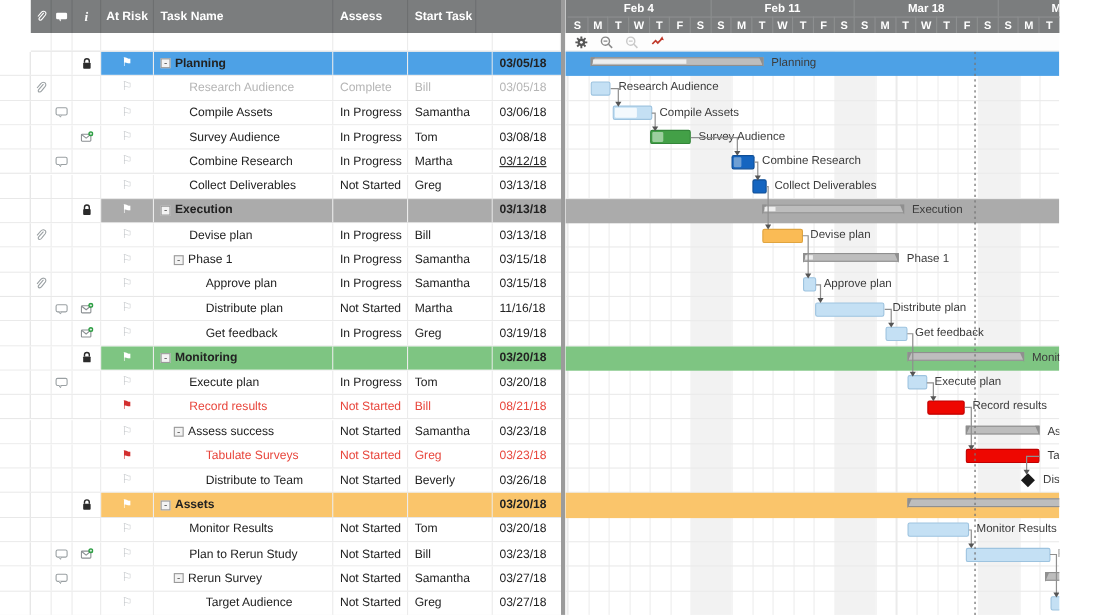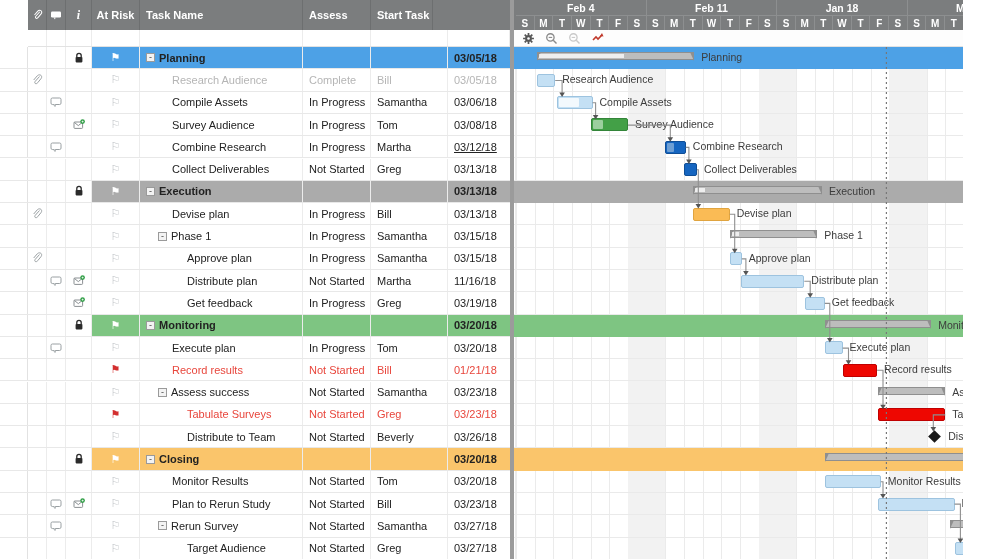--- a/index.html
+++ b/index.html
@@ -379,21 +379,21 @@
           <div class="cell icon-c" style="width: 19px;"></div>
           <div class="cell icon-c" style="width: 26px;"></div>
           <div class="cell icon-c" style="width: 48px;">
             <span class="flag" style="color: rgb(211, 47, 47);">⚑</span>
           </div>
           <div class="cell task-cell" style="width: 163px; padding-left: 32px;">
             <span class="alert-text">Record results</span>
           </div>
           <div class="cell date-cell alert-text" style="width: 68px;">Not Started</div>
           <div class="cell date-cell alert-text" style="width: 77px;">Bill</div>
-          <div class="cell date-cell alert-text" style="width: 62px; border-right: none;">01/21/18</div>
+          <div class="cell date-cell alert-text" style="width: 62px; border-right: none;">08/21/18</div>
         </div>
         <div class="trow" style="top: 334.5px;">
           <div class="cell gutter" style="width: 28px;"></div>
           <div class="cell icon-c" style="width: 19px;"></div>
           <div class="cell icon-c" style="width: 19px;"></div>
           <div class="cell icon-c" style="width: 26px;"></div>
           <div class="cell icon-c" style="width: 48px;">
             <span class="flag" style="color: rgb(192, 196, 199);">⚐</span>
           </div>
           <div class="cell task-cell" style="width: 163px; padding-left: 18px;">
@@ -442,21 +442,21 @@
             <svg width="12" height="12" viewBox="0 0 12 12">
               <path d="M3.8 5V3.6a2.2 2.2 0 0 1 4.4 0V5" fill="none" stroke="#2b2b2b" stroke-width="1.3"></path>
               <rect x="2.6" y="5" width="6.8" height="5.4" rx="0.8" fill="#2b2b2b"></rect>
             </svg>
           </div>
           <div class="cell icon-c" style="width: 48px; background: rgb(250, 197, 107);">
             <span class="flag" style="color: rgb(255, 255, 255);">⚑</span>
           </div>
           <div class="cell task-cell" style="width: 163px; background: rgb(250, 197, 107); padding-left: 6px;">
             <span class="minus-box">-</span>
-            <span class="sec-name">Closing</span>
+            <span class="sec-name">Assets</span>
           </div>
           <div class="cell date-cell" style="width: 68px; background: rgb(250, 197, 107);"></div>
           <div class="cell date-cell" style="width: 77px; background: rgb(250, 197, 107);"></div>
           <div class="cell date-cell bold" style="width: 62px; background: rgb(250, 197, 107); border-right: none;">03/20/18</div>
         </div>
         <div class="trow" style="top: 423.7px;">
           <div class="cell gutter" style="width: 28px;"></div>
           <div class="cell icon-c" style="width: 19px;"></div>
           <div class="cell icon-c" style="width: 19px;"></div>
           <div class="cell icon-c" style="width: 26px;"></div>
@@ -536,21 +536,21 @@
       </div>
   </div>
 
   <div id="splitter"></div>
 
   <div id="gantt-pane">
     <div id="gantt-header">
       <div class="week-row" style="left: 2px;">
           <div class="week" style="width: 130.62px;">Feb 4</div>
           <div class="week" style="width: 130.62px;">Feb 11</div>
-          <div class="week" style="width: 130.62px;">Jan 18</div>
+          <div class="week" style="width: 130.62px;">Mar 18</div>
           <div class="week" style="width: 130.62px;">Mar 25</div>
         </div>
       <div class="day-row" style="left: 2px;">
           <div class="day" style="width: 18.66px;">S</div>
           <div class="day" style="width: 18.66px;">M</div>
           <div class="day" style="width: 18.66px;">T</div>
           <div class="day" style="width: 18.66px;">W</div>
           <div class="day" style="width: 18.66px;">T</div>
           <div class="day" style="width: 18.66px;">F</div>
           <div class="day" style="width: 18.66px;">S</div>

